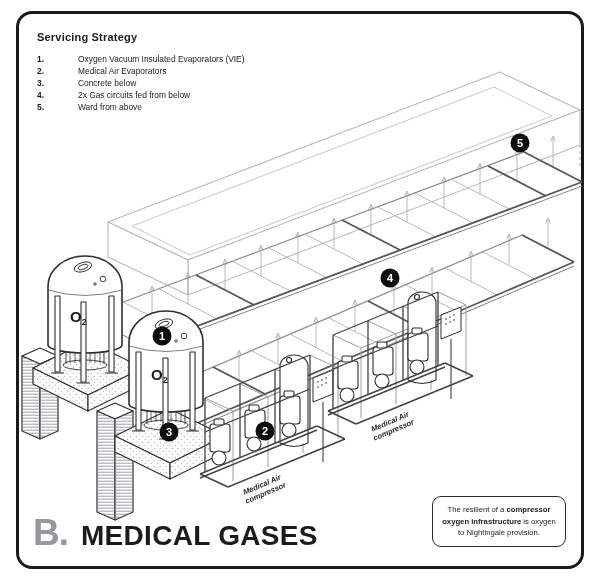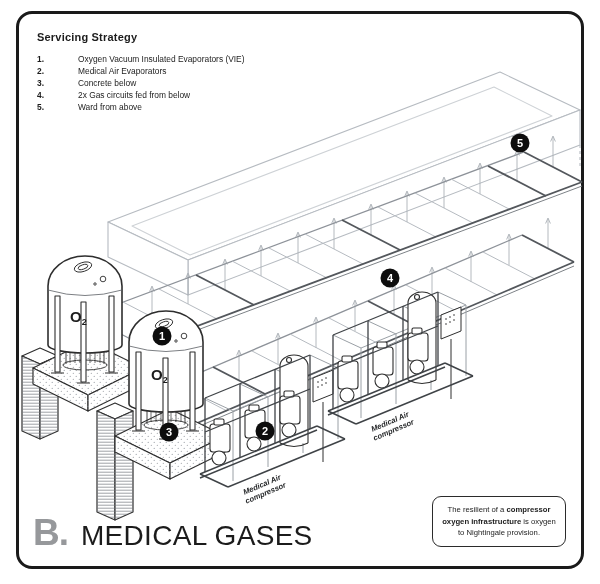--- a/index.html
+++ b/index.html
@@ -8,21 +8,21 @@
   .frame{position:absolute;left:16px;top:11px;width:562px;height:552px;
          border:3px solid #1a1a1a;border-radius:16px;background:#fff;}
   .legend{position:absolute;left:37px;top:31px;z-index:5;}
   .legend-title{font-size:11px;font-weight:bold;letter-spacing:.2px;}
   .legend-list{margin-top:10px;}
   .legend-row{display:flex;font-size:8.4px;line-height:12px;}
   .legend-row .n{width:41px;font-weight:bold;}
   svg.diagram{position:absolute;left:0;top:0;z-index:2;}
   .footer{position:absolute;left:33px;top:512px;display:flex;align-items:baseline;z-index:5;}
   .footer .letter{font-size:37px;font-weight:bold;color:#96989b;letter-spacing:-1px;}
-  .footer .title{font-size:28px;font-weight:normal;color:#1b1b1b;margin-left:13px;letter-spacing:.3px;}
+  .footer .title{font-size:28px;font-weight:bold;color:#1b1b1b;margin-left:13px;letter-spacing:.3px;}
   .note{position:absolute;left:432px;top:496px;width:120px;border:1.3px solid #2b2b2b;
         border-radius:9px;padding:7px 6px;text-align:center;font-size:7.7px;line-height:1.5;
         color:#222;z-index:5;background:#fff;}
   .note b{font-weight:bold;}
 </style>
 </head>
 <body>
 
 <div class="page">
   <div class="frame"></div>

